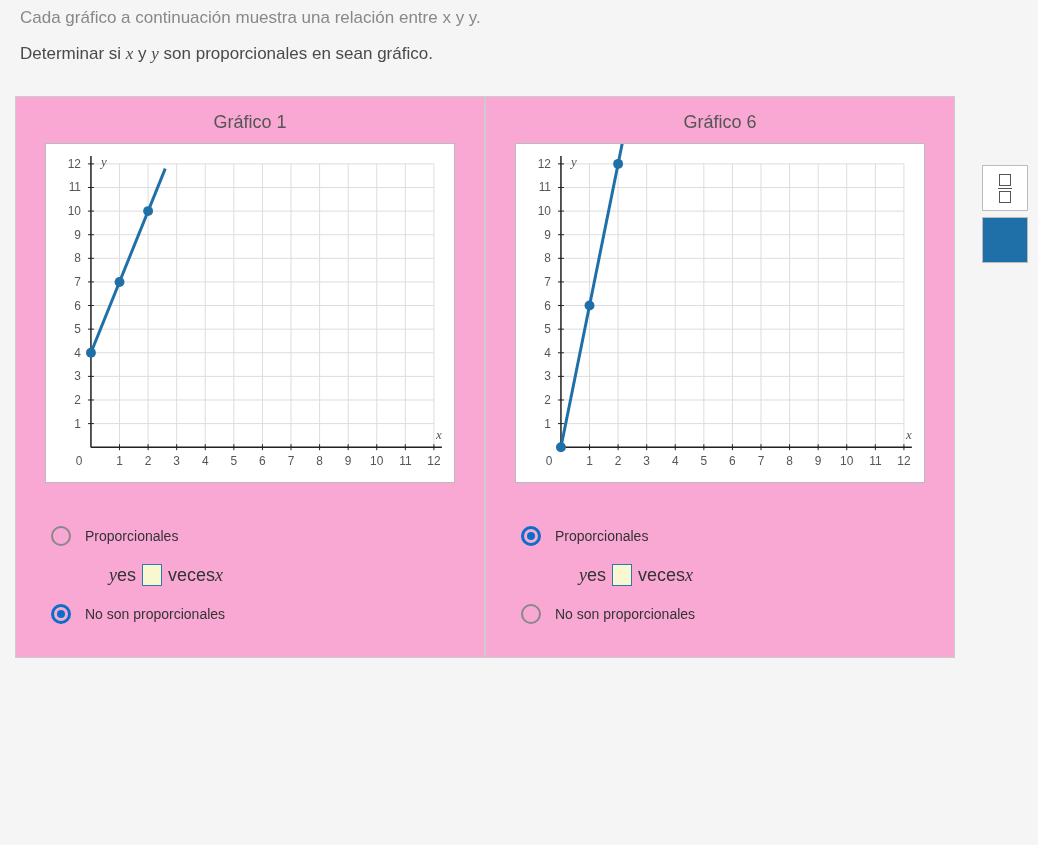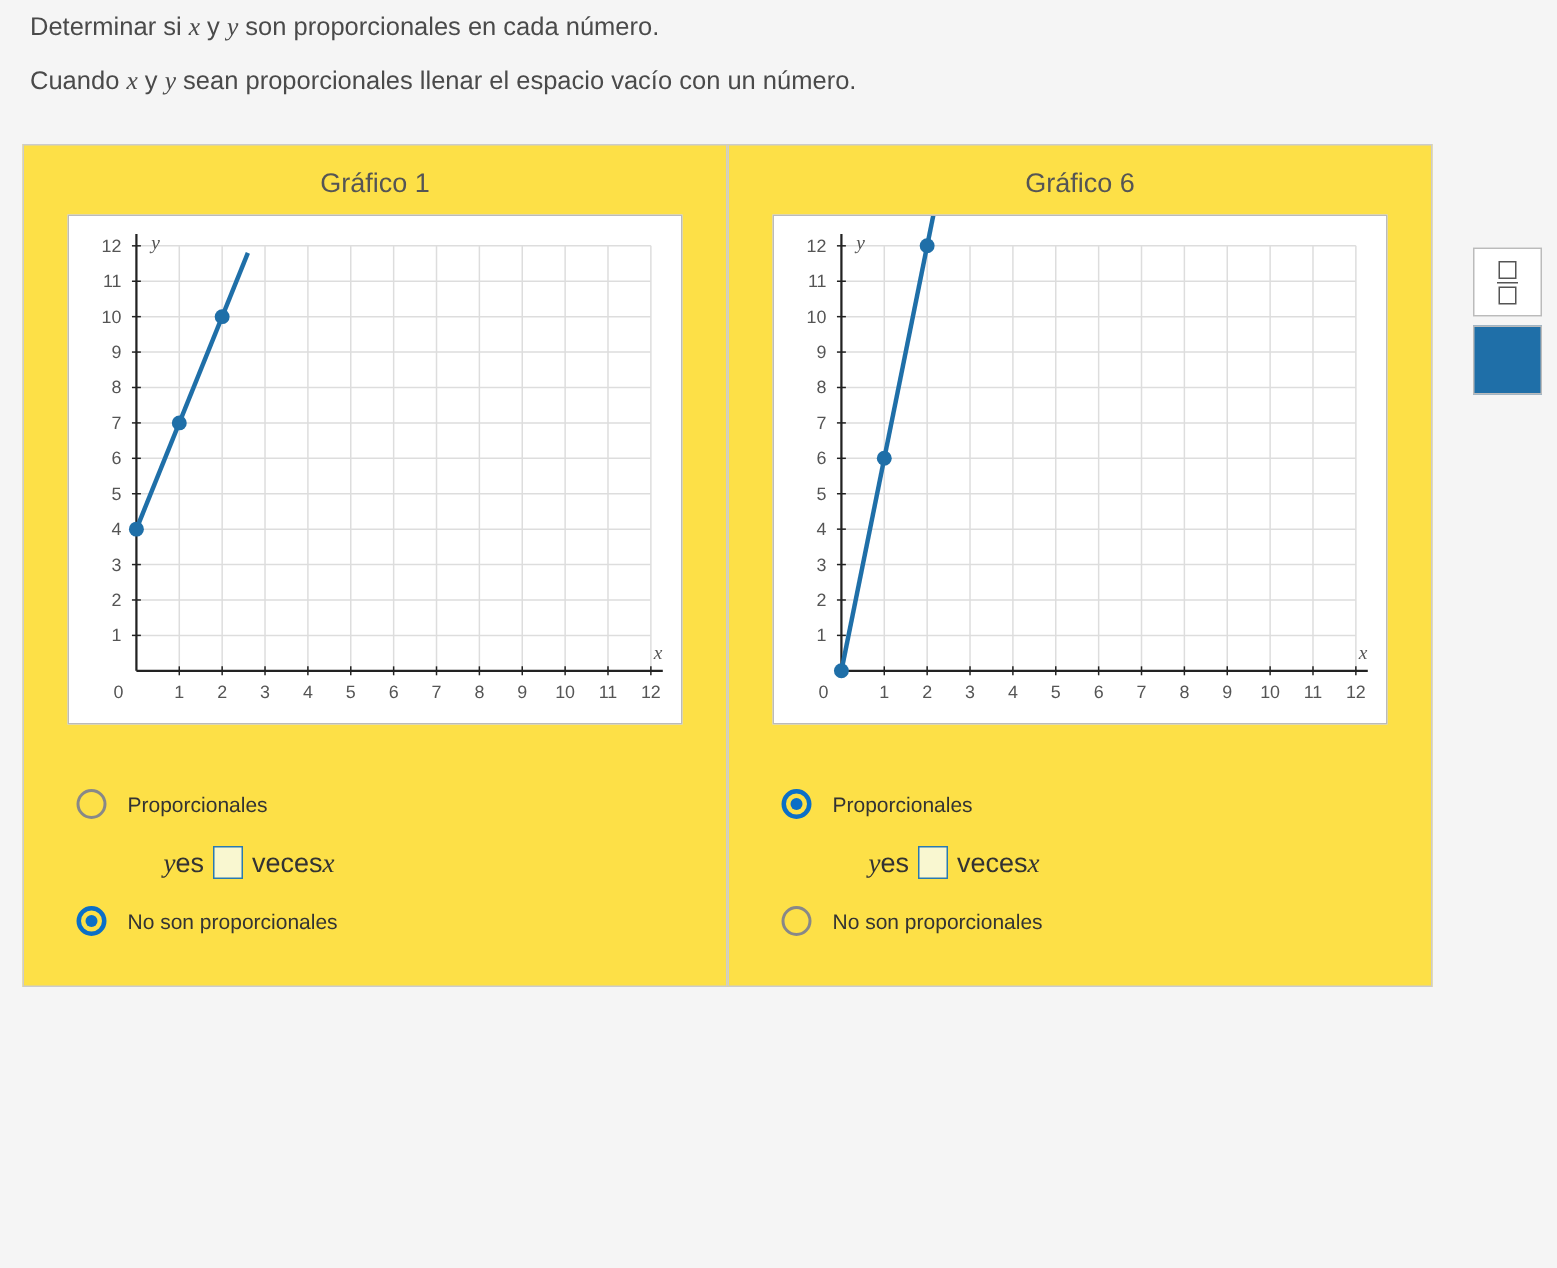--- a/index.html
+++ b/index.html
@@ -23,21 +23,21 @@
     }
     .header .intro { color: #888; }
     .italic { font-style: italic; font-family: 'Times New Roman', serif; }
     .panels-wrap {
       display: flex;
       padding: 0 15px;
       gap: 0;
     }
     .panel {
       border: 1px solid #ccc;
-      background: #fde047;
+      background: #f9a8d4;
       width: 470px;
       padding: 15px;
       display: flex;
       flex-direction: column;
       align-items: center;
     }
     .panel-title {
       font-size: 18px;
       color: #555;
       margin-bottom: 10px;
@@ -118,25 +118,23 @@
       line-height: 1;
       color: #555;
     }
     .frac .bar { width: 14px; height: 1px; background: #555; margin: 2px 0; }
     .frac .sq { width: 12px; height: 12px; border: 1px solid #555; }
   </style>
 </head>
 <body>
 
 <div class="header">
+  <p class="intro">Cada gráfico a continuación muestra una relación entre x y y.</p>
   <p>
-    <span>Determinar si </span><span class="italic">x</span><span> y </span><span class="italic">y</span><span> son proporcionales en cada número.</span>
-  </p>
-  <p>
-    <span>Cuando </span><span class="italic">x</span><span> y </span><span class="italic">y</span><span> sean proporcionales llenar el espacio vacío con un número.</span>
+    <span>Determinar si </span><span class="italic">x</span><span> y </span><span class="italic">y</span><span> son proporcionales en sean gráfico.</span>
   </p>
 </div>
 
 <div class="panels-wrap">
 
   <div class="panel">
     <div class="panel-title">Gráfico 1</div>
     <svg class="chart-svg" width="410" height="340" viewBox="0 0 410 340">
         <line x1="45" y1="305" x2="45" y2="20" stroke="#ddd" stroke-width="1"></line>
         <line x1="45" y1="305" x2="390" y2="305" stroke="#ddd" stroke-width="1"></line>

